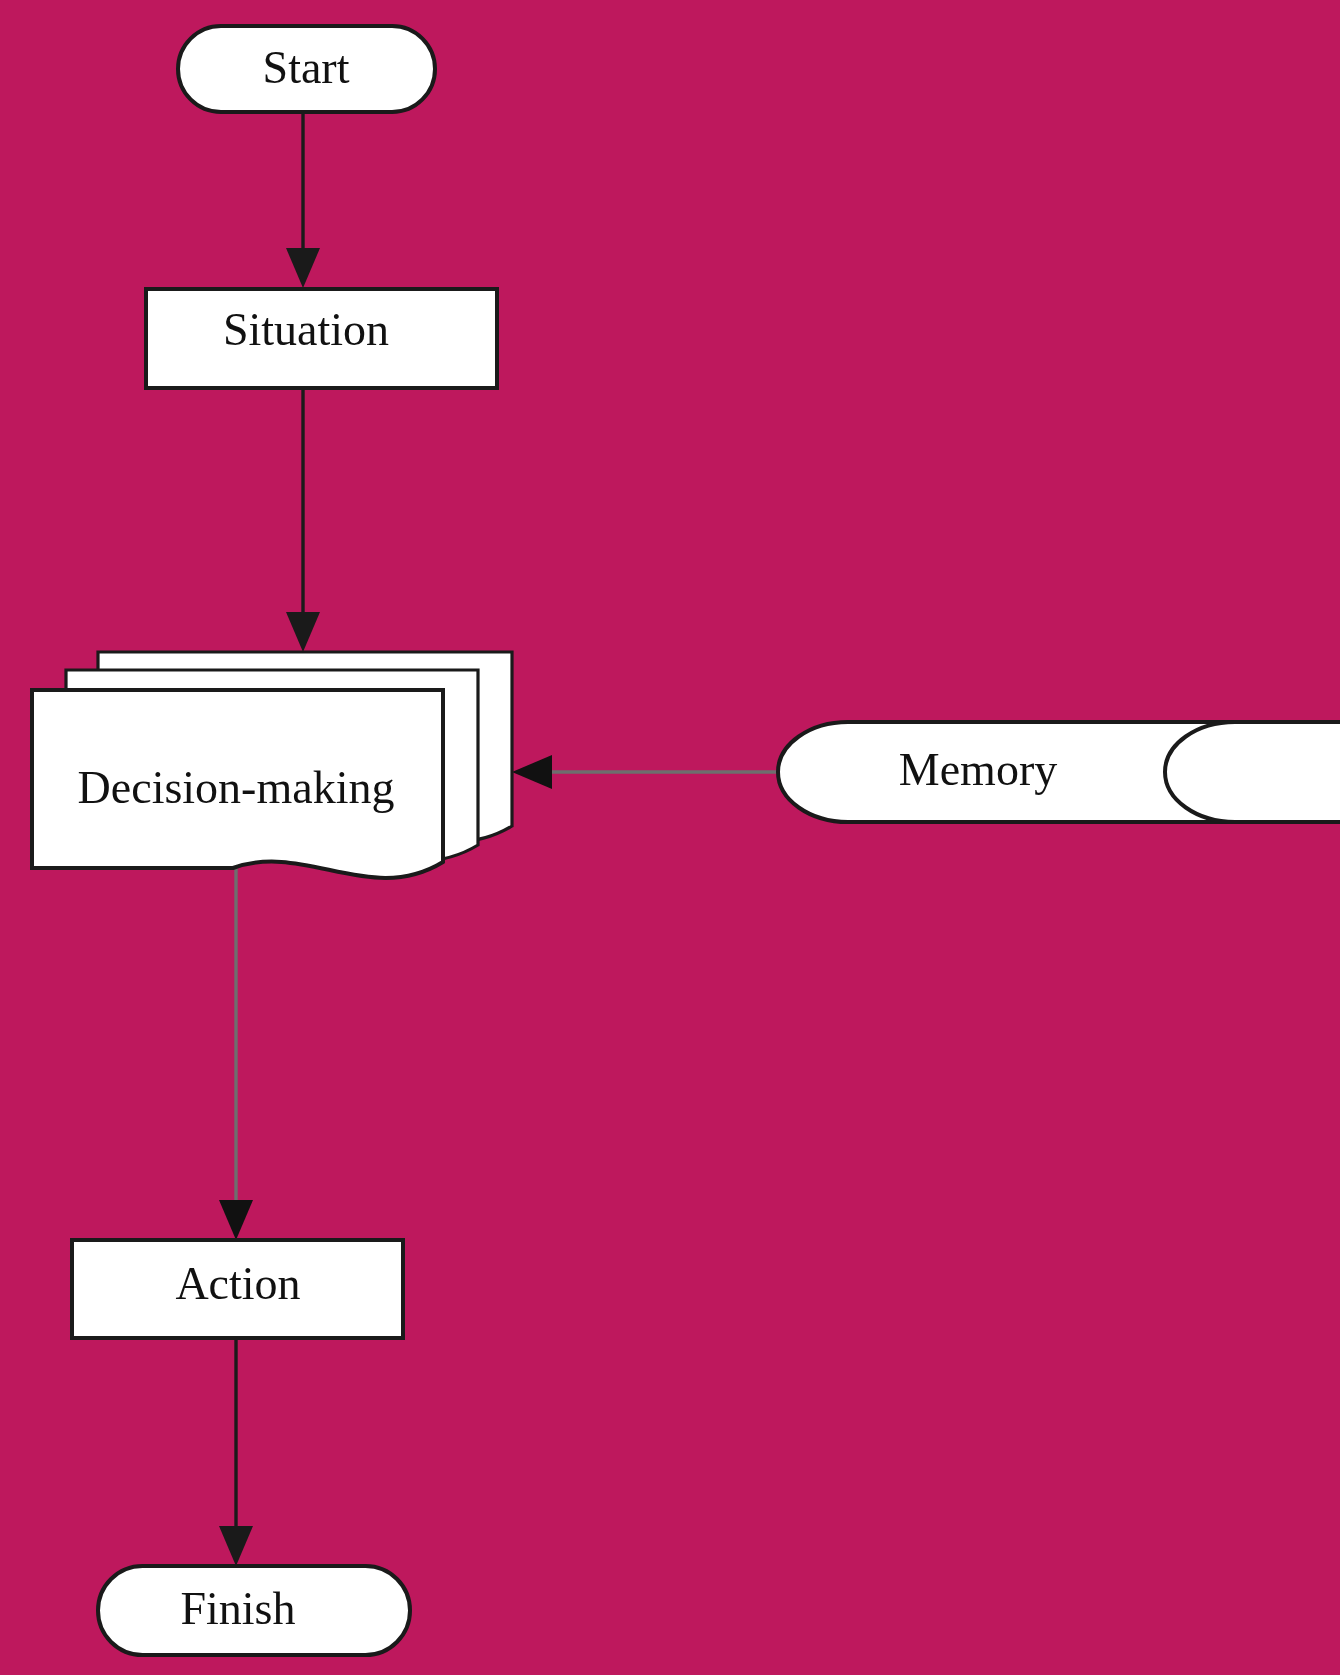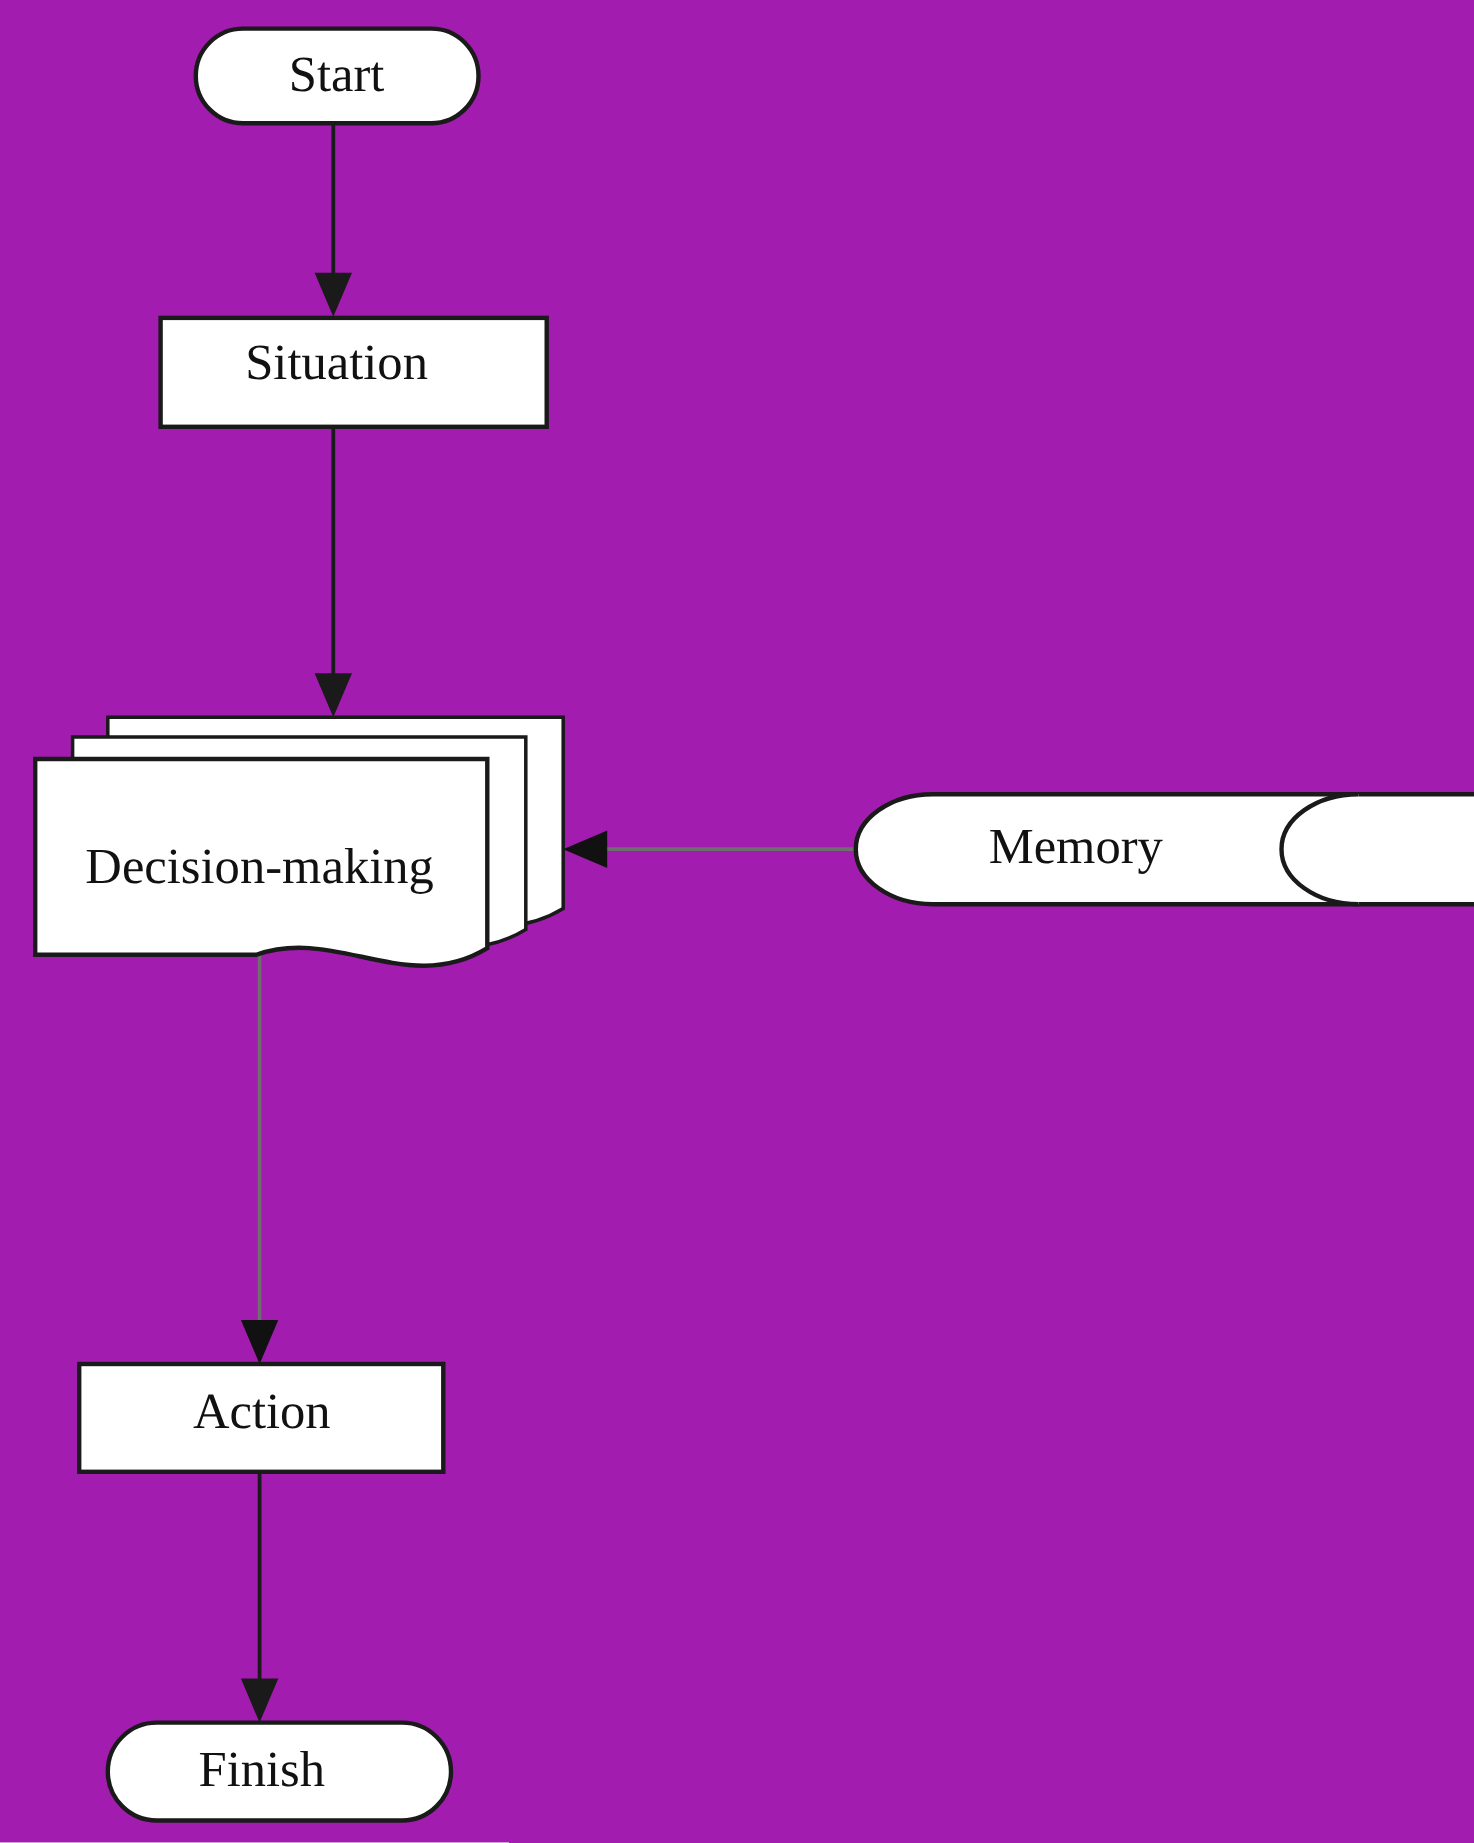--- a/index.html
+++ b/index.html
@@ -10,21 +10,21 @@
   body {
     width: 1340px;
     height: 1675px;
     overflow: hidden;
     font-family: "Liberation Serif", "DejaVu Serif", serif;
   }
   #flowchart-root {
     position: relative;
     width: 1340px;
     height: 1675px;
-    background: #a21caf;
+    background: #be185d;
   }
   svg#diagram {
     display: block;
     width: 1340px;
     height: 1675px;
   }
   .node-shape {
     fill: #ffffff;
     stroke: #1a1a1a;
     stroke-width: 4;

